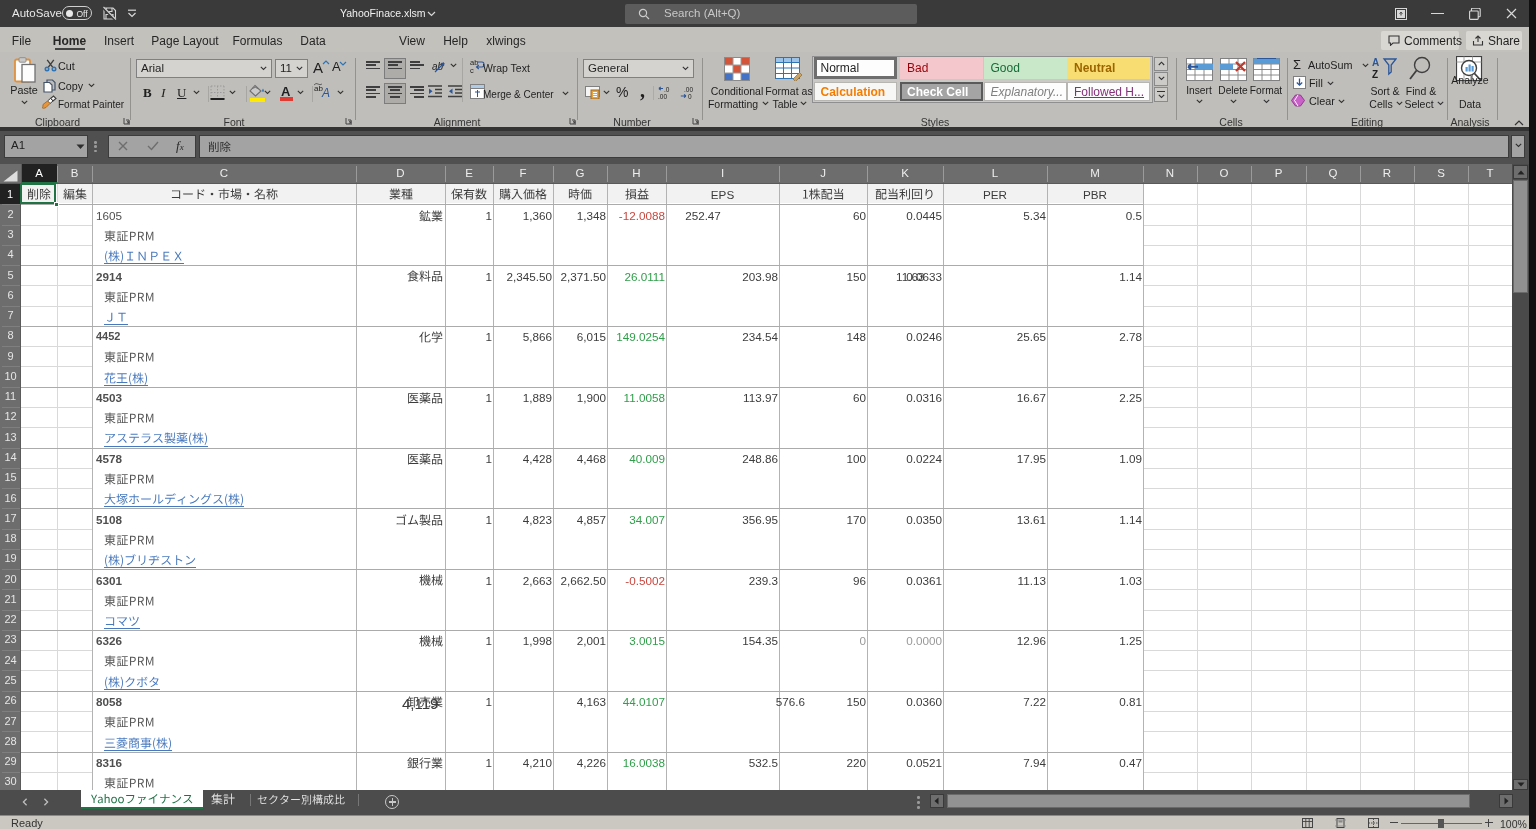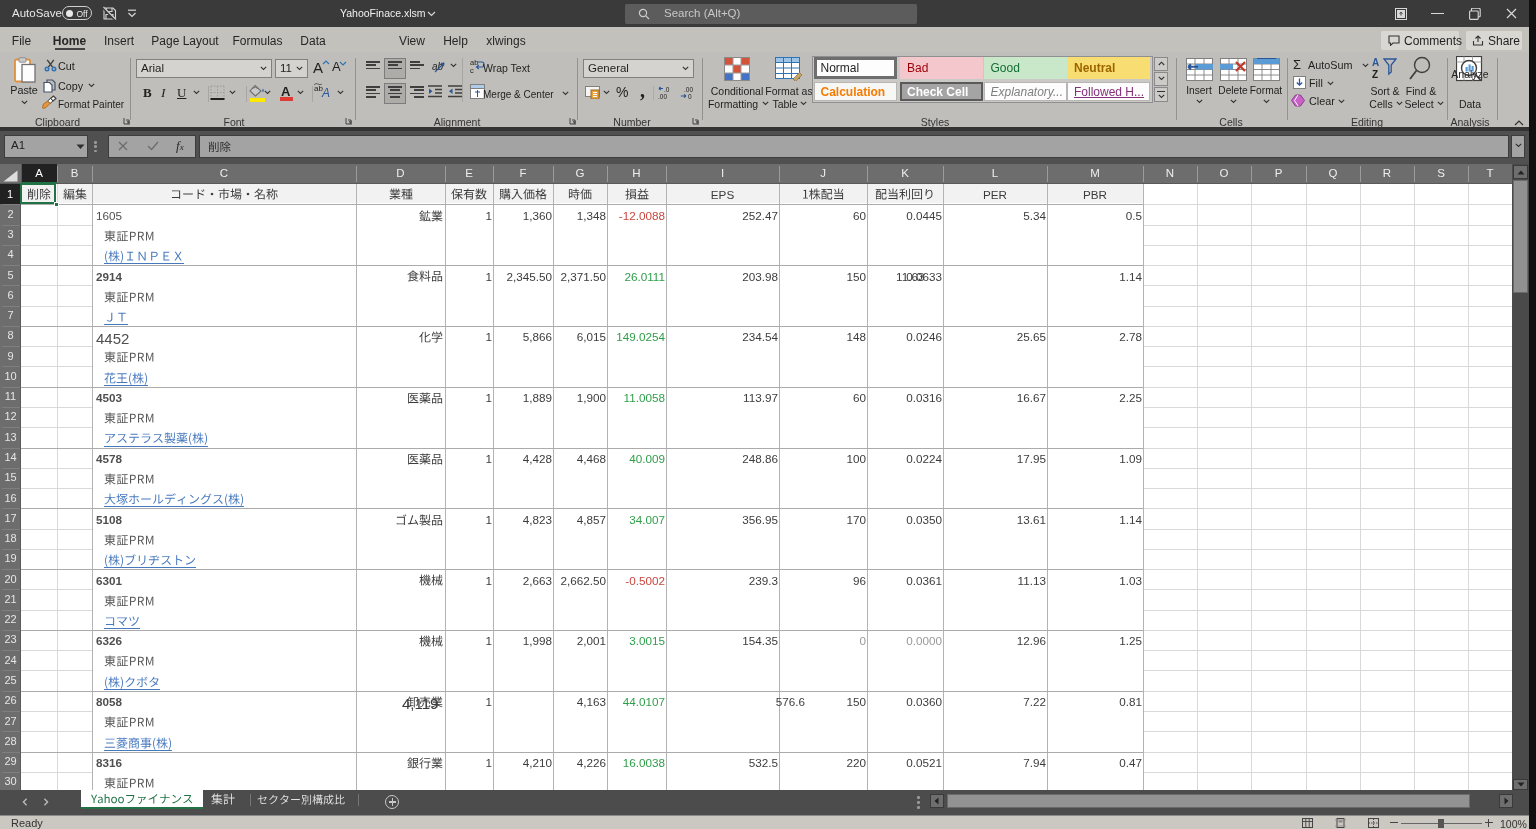--- a/index.html
+++ b/index.html
@@ -498,21 +498,21 @@
     <div style="position:absolute;left:1447px;top:58px;width:1px;height:62px;background:#94928e"></div>
     <svg style="position:absolute;left:1456px;top:56px" width="28" height="27" viewBox="0 0 28 27">
 <rect x="0.5" y="0.5" width="25" height="24" fill="#fff" stroke="#404040" stroke-width="1.2"></rect>
 <path d="M0.5 6 H25.5 M8 0.5 V24.5 M16.5 0.5 V24.5" stroke="#9a9a9a" stroke-width="0.9"></path>
 <circle cx="13" cy="12" r="7.5" fill="#fff" stroke="#404040" stroke-width="1.4"></circle>
 <rect x="9.5" y="11" width="2.2" height="4.5" fill="#5b9bd5"></rect>
       <rect x="12.5" y="8.5" width="2.2" height="7" fill="#5b9bd5"></rect>
       <rect x="15.5" y="10" width="2.2" height="5.5" fill="#5b9bd5"></rect>
 <line x1="18.5" y1="17.5" x2="24.5" y2="24" stroke="#404040" stroke-width="1.8"></line>
     </svg>
-    <div style="position:absolute;left:1470px;top:68px;font-size:10.5px;color:#1f1f1f;white-space:nowrap;transform:translateX(-50%)">Analyze</div>
+    <div style="position:absolute;left:1470px;top:74px;font-size:10.5px;color:#1f1f1f;white-space:nowrap;transform:translateX(-50%)">Analyze</div>
     <div style="position:absolute;left:1470px;top:98px;font-size:10.5px;color:#1f1f1f;white-space:nowrap;transform:translateX(-50%)">Data</div>
     <div style="position:absolute;left:0px;top:115.5px;font-size:10.5px;color:#333;white-space:nowrap;left:1470px;transform:translateX(-50%)">Analysis</div>
     <div style="position:absolute;left:1497px;top:58px;width:1px;height:62px;background:#94928e"></div>
     <svg style="position:absolute;left:1514px;top:120px" width="10" height="6" viewBox="0 0 10 6">
       <path d="M1 5 L5 1 L9 5" fill="none" stroke="#333" stroke-width="1.2"></path>
     </svg>
     <div style="position:absolute;left:0px;top:131px;width:1536px;height:33px;background:#505050"></div>
     <div style="position:absolute;left:4px;top:134.5px;width:84px;height:23px;background:#a3a3a3;border:1px solid #3c3c3c"></div>
     <div style="position:absolute;left:11px;top:139px;font-size:11.5px;color:#222;white-space:nowrap;">A1</div>
     <svg style="position:absolute;left:76px;top:144px" width="9" height="6" viewBox="0 0 9 6">
@@ -838,21 +838,21 @@
     <svg style="position:absolute;left:419.0px;top:209.51px;overflow:visible" width="24.00" height="12.00" viewBox="0 -880 2000 1000" fill="#3c3c3c">
       <g transform="scale(1,-1)">
         <use href="#gr9271" x="0"></use>
         <use href="#gr696d" x="1000"></use>
       </g>
     </svg>
     <div style="position:absolute;left:342px;top:208.77px;width:150px;text-align:right;font-size:11.7px;color:#3c3c3c;white-space:nowrap">1</div>
     <div style="position:absolute;left:402px;top:208.77px;width:150px;text-align:right;font-size:11.7px;color:#3c3c3c;white-space:nowrap">1,360</div>
     <div style="position:absolute;left:456px;top:208.77px;width:150px;text-align:right;font-size:11.7px;color:#3c3c3c;white-space:nowrap">1,348</div>
     <div style="position:absolute;left:515px;top:208.77px;width:150px;text-align:right;font-size:11.7px;color:#c9473f;white-space:nowrap">-12.0088</div>
-    <div style="position:absolute;left:628px;top:208.77px;width:150px;text-align:right;font-size:11.7px;color:#3c3c3c;white-space:nowrap">252.47</div>
+    <div style="position:absolute;left:628px;top:208.77px;width:150px;text-align:center;font-size:11.7px;color:#3c3c3c;white-space:nowrap">252.47</div>
     <div style="position:absolute;left:716px;top:208.77px;width:150px;text-align:right;font-size:11.7px;color:#3c3c3c;white-space:nowrap">60</div>
     <div style="position:absolute;left:792px;top:208.77px;width:150px;text-align:right;font-size:11.7px;color:#3c3c3c;white-space:nowrap">0.0445</div>
     <div style="position:absolute;left:896px;top:208.77px;width:150px;text-align:right;font-size:11.7px;color:#3c3c3c;white-space:nowrap">5.34</div>
     <div style="position:absolute;left:992px;top:208.77px;width:150px;text-align:right;font-size:11.7px;color:#3c3c3c;white-space:nowrap">0.5</div>
     <svg style="position:absolute;left:104.0px;top:229.78px;overflow:visible" width="50.96" height="12.00" viewBox="0 -880 4247 1000" fill="#555555">
       <g transform="scale(1,-1)">
         <use href="#gr6771" x="0"></use>
         <use href="#gr8a3c" x="1033"></use>
         <use href="#gr50" x="2067"></use>
         <use href="#gr52" x="2733"></use>
@@ -898,21 +898,21 @@
         <use href="#gr4d" x="3401"></use>
       </g>
     </svg>
     <svg style="position:absolute;left:104.0px;top:310.86px;overflow:visible" width="24.00" height="12.00" viewBox="0 -880 2000 1000" fill="#4779bd">
       <g transform="scale(1,-1)">
         <use href="#grff2a" x="0"></use>
         <use href="#grff34" x="1000"></use>
       </g>
     </svg>
     <div style="position:absolute;left:104px;top:323.92px;width:24.0px;height:1px;background:#4779bd"></div>
-    <div style="position:absolute;left:96px;top:330.39px;font-size:15px;color:#4f4f4f;white-space:nowrap;font-weight:normal">4452</div>
+    <div style="position:absolute;left:96px;top:330.39px;font-size:11px;color:#4f4f4f;white-space:nowrap;font-weight:bold">4452</div>
     <svg style="position:absolute;left:419.0px;top:331.13px;overflow:visible" width="24.00" height="12.00" viewBox="0 -880 2000 1000" fill="#3c3c3c">
       <g transform="scale(1,-1)">
         <use href="#gr5316" x="0"></use>
         <use href="#gr5b66" x="1000"></use>
       </g>
     </svg>
     <div style="position:absolute;left:342px;top:330.39px;width:150px;text-align:right;font-size:11.7px;color:#3c3c3c;white-space:nowrap">1</div>
     <div style="position:absolute;left:402px;top:330.39px;width:150px;text-align:right;font-size:11.7px;color:#3c3c3c;white-space:nowrap">5,866</div>
     <div style="position:absolute;left:456px;top:330.39px;width:150px;text-align:right;font-size:11.7px;color:#3c3c3c;white-space:nowrap">6,015</div>
     <div style="position:absolute;left:515px;top:330.39px;width:150px;text-align:right;font-size:11.7px;color:#2f9e49;white-space:nowrap">149.0254</div>

